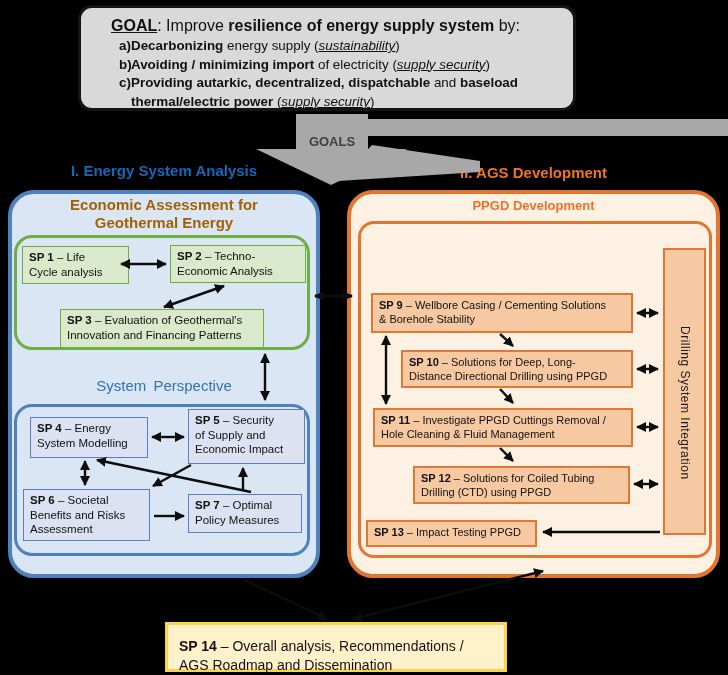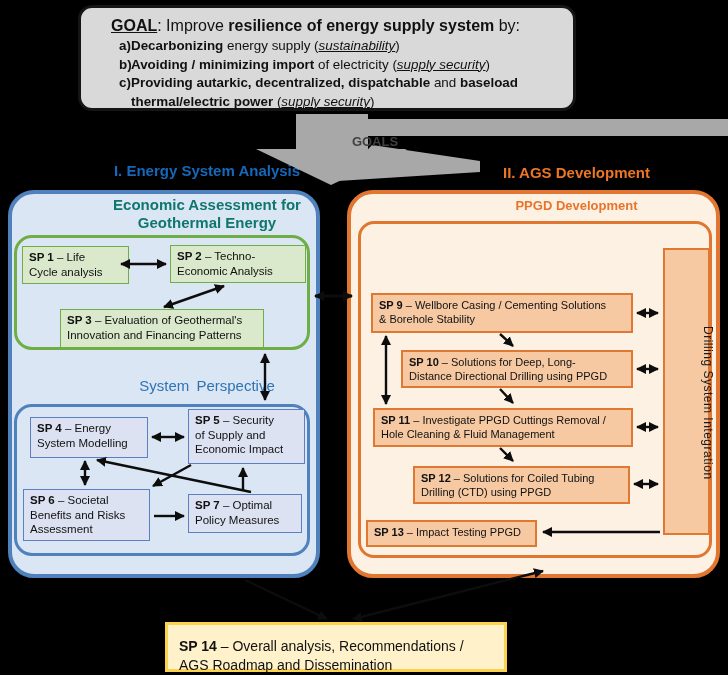--- a/index.html
+++ b/index.html
@@ -1,36 +1,36 @@
 <!DOCTYPE html>
 <html><head>
 <meta charset="utf-8">
 <style>
   html,body{margin:0;padding:0;background:#000;}
   #canvas{position:relative;width:728px;height:675px;background:#000;overflow:hidden;
           font-family:"Liberation Sans","DejaVu Sans",sans-serif;color:#111;}
-  .abs{position:absolute;padding-left:43px;}
+  .abs{position:absolute;}
   
   .goal-box{left:78px;top:5px;width:498px;height:106px;background:#d9d9d9;border:3px solid #151515;
             border-radius:14px;box-sizing:border-box;padding:7px 8px 6px 30px;z-index:2;}
   .goal-title{font-size:16px;line-height:22px;}
   .goal-title .gword{font-weight:bold;text-decoration:underline;}
   .goal-title b{font-weight:bold;}
   .goal-item{display:flex;font-size:13.4px;line-height:18.5px;}
   .goal-item .mk{width:20px;flex:0 0 20px;font-weight:bold;padding-left:8px;box-sizing:border-box;}
   .goal-item .tx{flex:1;}
   .goal-item b{font-weight:bold;}
   .goal-item .it{font-style:italic;text-decoration:underline;}
   .pre{white-space:pre-line;}
   
   .hdr{font-weight:bold;font-size:15px;text-align:center;z-index:2;}
   .hdr-left{left:8px;top:162px;width:312px;color:#1668bb;}
   .hdr-right{left:347px;top:164px;width:373px;color:#ed7524;}
   .econ-title{left:48px;top:196px;width:232px;text-align:center;font-weight:bold;font-size:15px;
-              line-height:17.5px;color:#0f766e;z-index:2;}
+              line-height:17.5px;color:#a16207;z-index:2;}
   .ppgd-title{left:347px;top:198px;width:373px;text-align:center;font-weight:bold;font-size:13px;
               color:#e8742a;z-index:2;}
   .sysp-title{left:8px;top:377px;width:312px;text-align:center;font-weight:normal;font-size:15px;
               color:#2e74b5;word-spacing:3px;z-index:2;}
   
   .panel-left{left:8px;top:190px;width:312px;height:388px;background:#dbe6f4;border:4px solid #4f81bd;
               border-radius:26px;box-sizing:border-box;z-index:1;}
   .panel-right{left:347px;top:190px;width:373px;height:388px;background:#fdf1e4;border:4px solid #e0762f;
                border-radius:26px;box-sizing:border-box;z-index:1;}
   .green-box{left:14px;top:235px;width:296px;height:115px;border:3px solid #6fae45;border-radius:18px;

